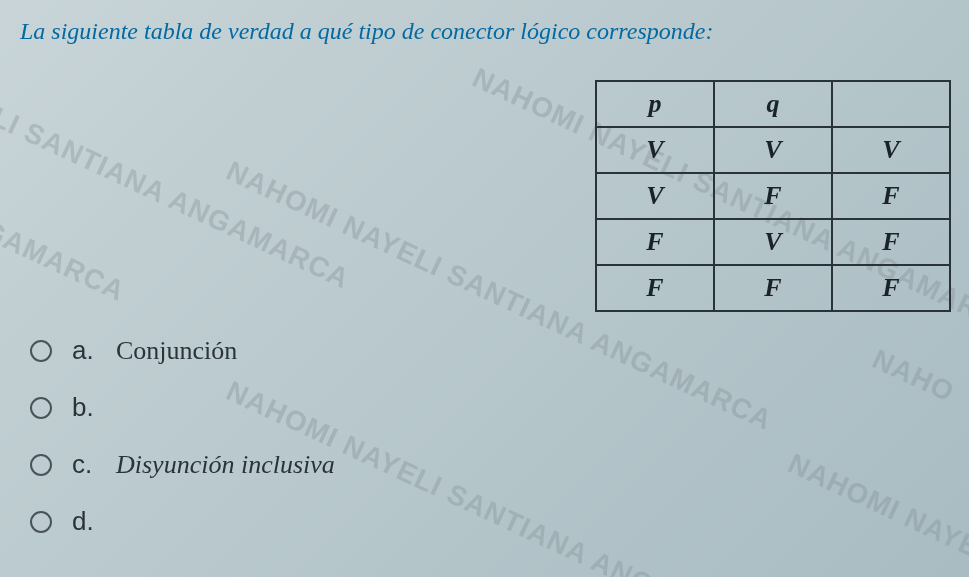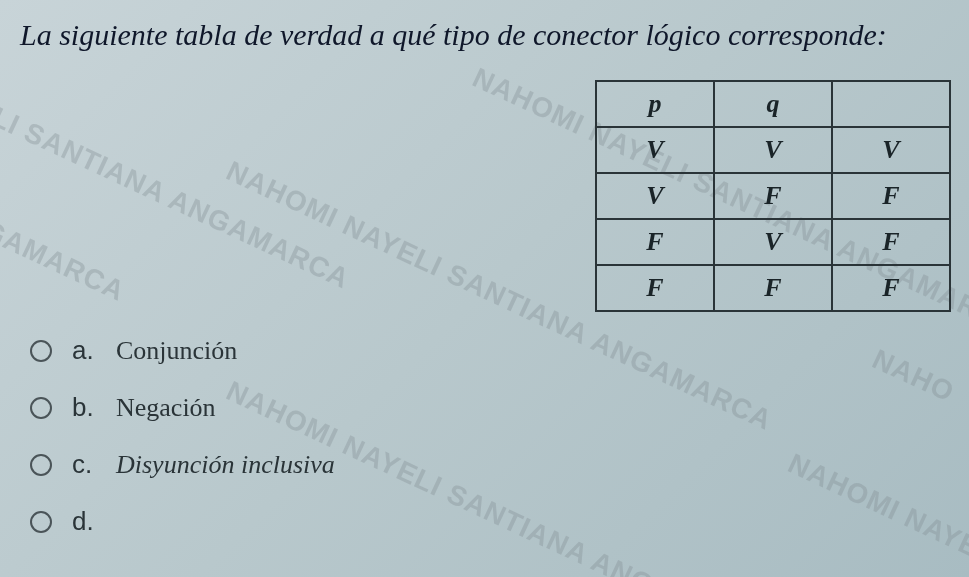--- a/index.html
+++ b/index.html
@@ -19,22 +19,22 @@
     font-weight: bold;
     font-size: 28px;
     transform: rotate(25deg);
     white-space: nowrap;
     pointer-events: none;
     user-select: none;
     letter-spacing: 1px;
   }
   .question {
     font-style: italic;
-    font-size: 30px;
-    color: #0f172a;
+    font-size: 24px;
+    color: #0369a1;
     margin-bottom: 32px;
     position: relative;
     z-index: 2;
   }
   .truth-table {
     position: absolute;
     right: 18px;
     top: 80px;
     border-collapse: collapse;
     z-index: 2;
@@ -128,21 +128,20 @@
 
 <div class="options">
   <div class="option">
     <div class="radio"></div>
     <span class="opt-letter">a.</span>
     <span>Conjunción</span>
   </div>
   <div class="option">
     <div class="radio"></div>
     <span class="opt-letter">b.</span>
-    <span>Negación</span>
   </div>
   <div class="option">
     <div class="radio"></div>
     <span class="opt-letter">c.</span>
     <span class="opt-text-italic">Disyunción inclusiva</span>
   </div>
   <div class="option">
     <div class="radio"></div>
     <span class="opt-letter">d.</span>
   </div>

